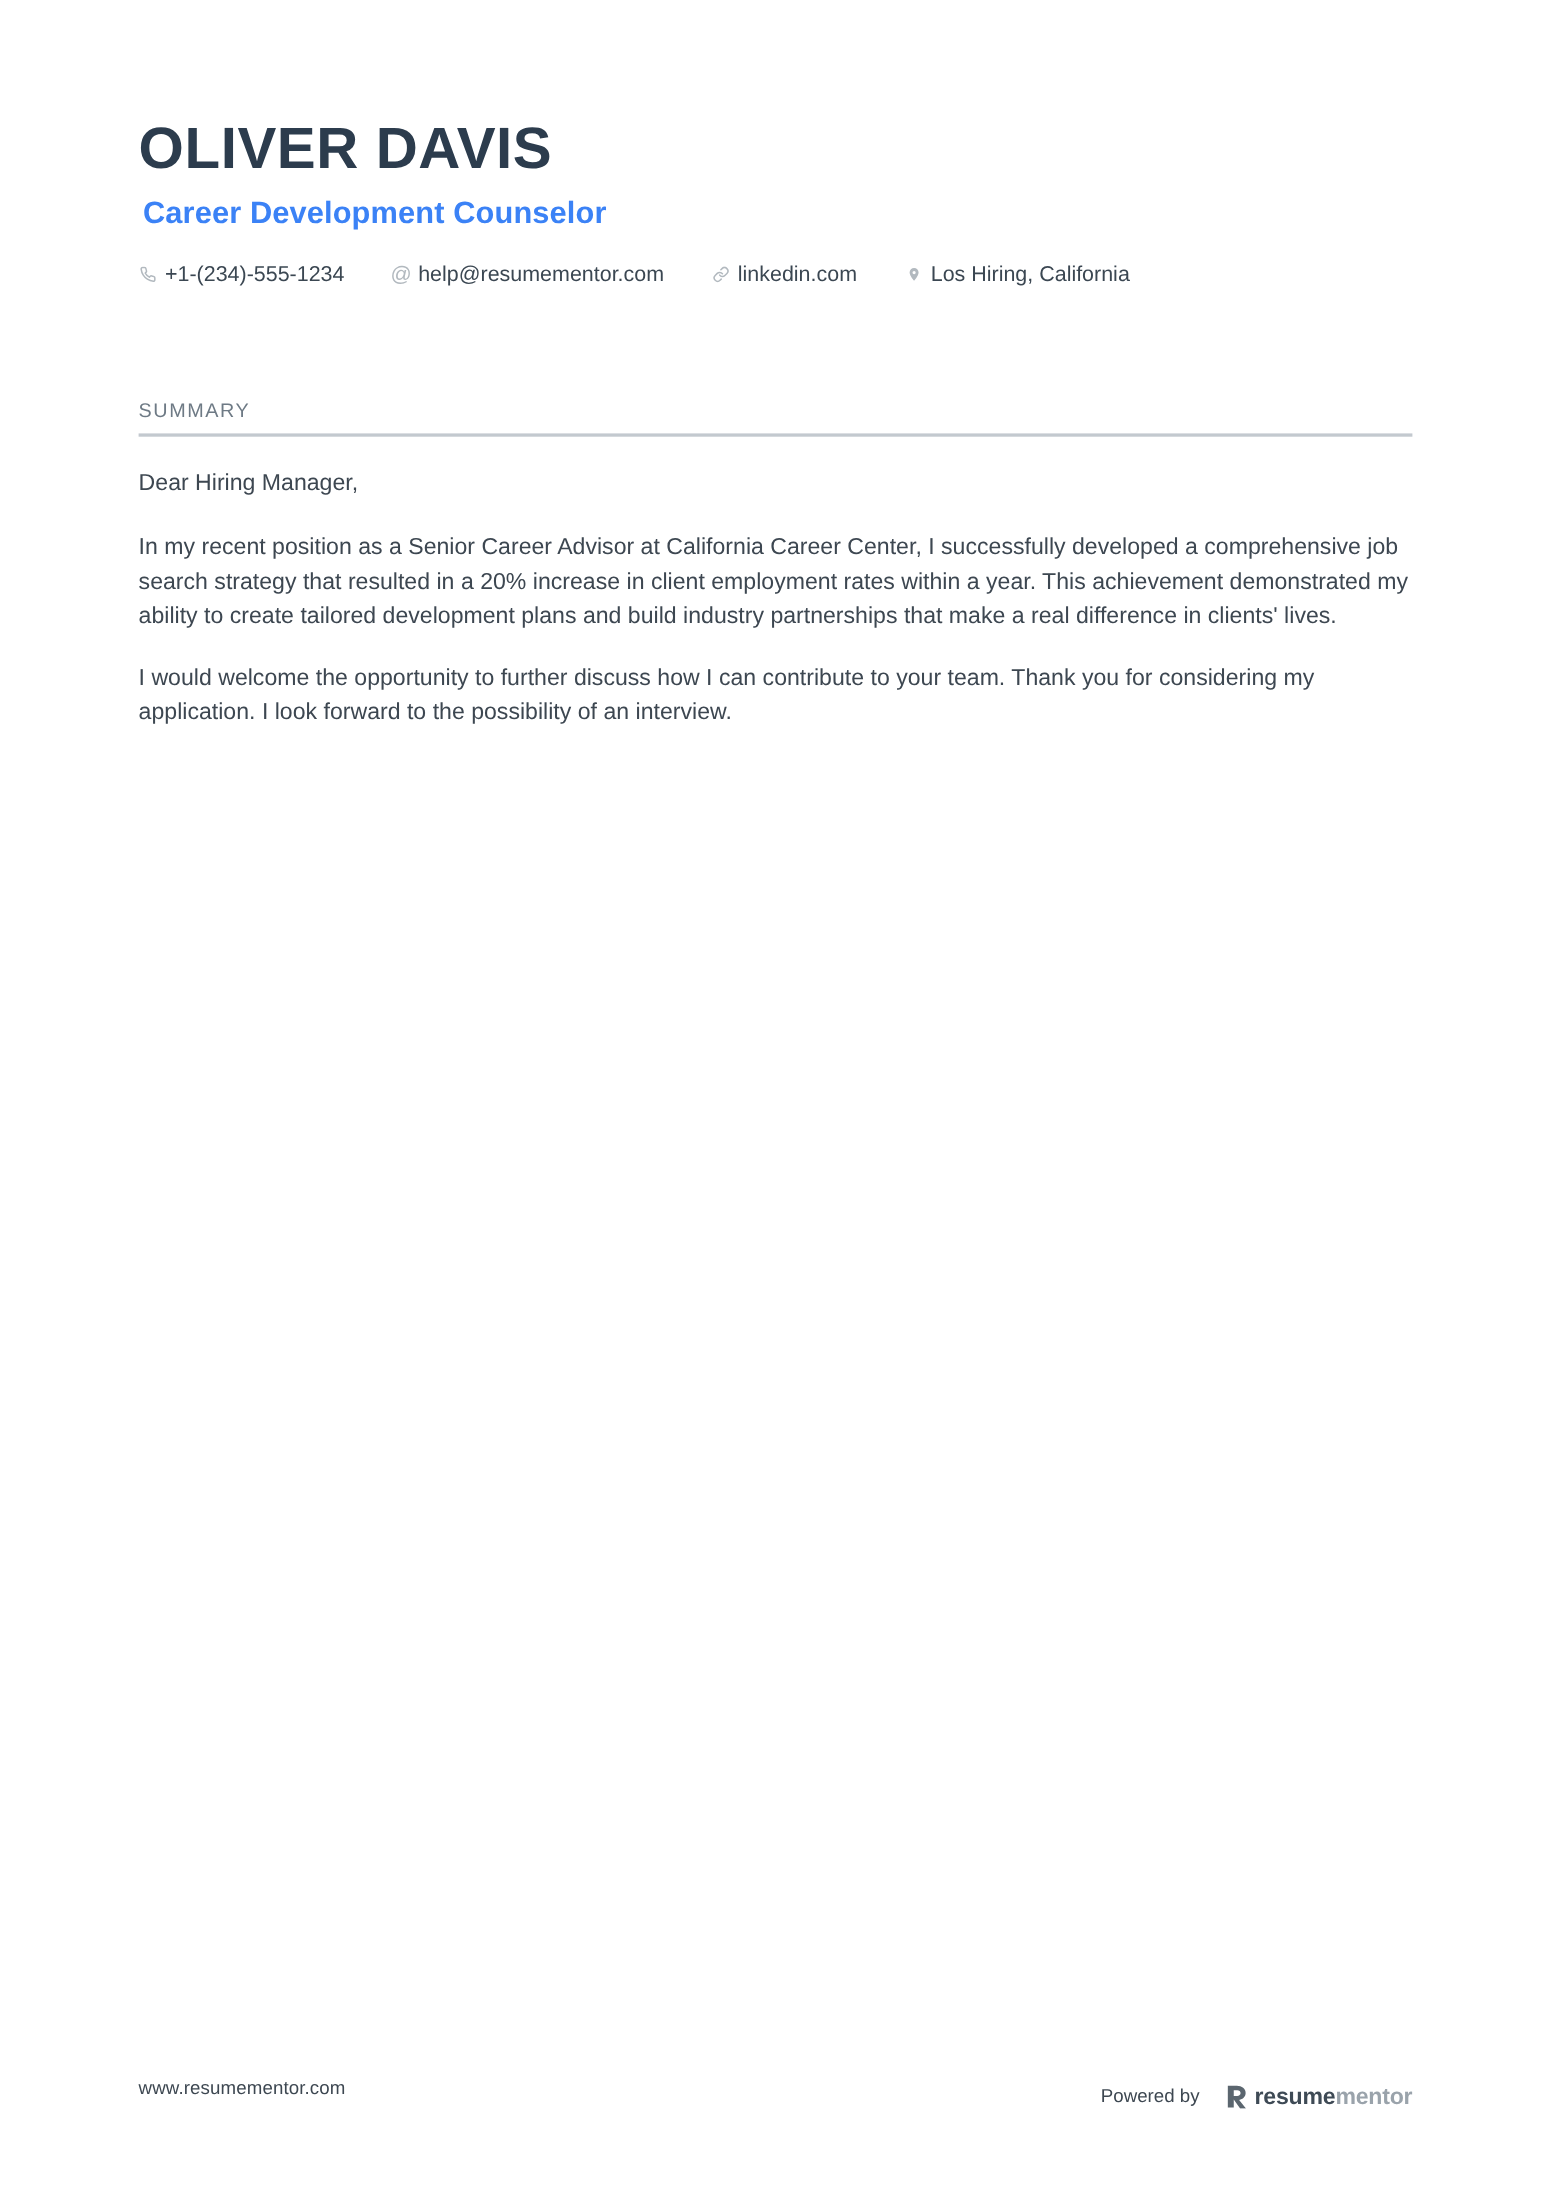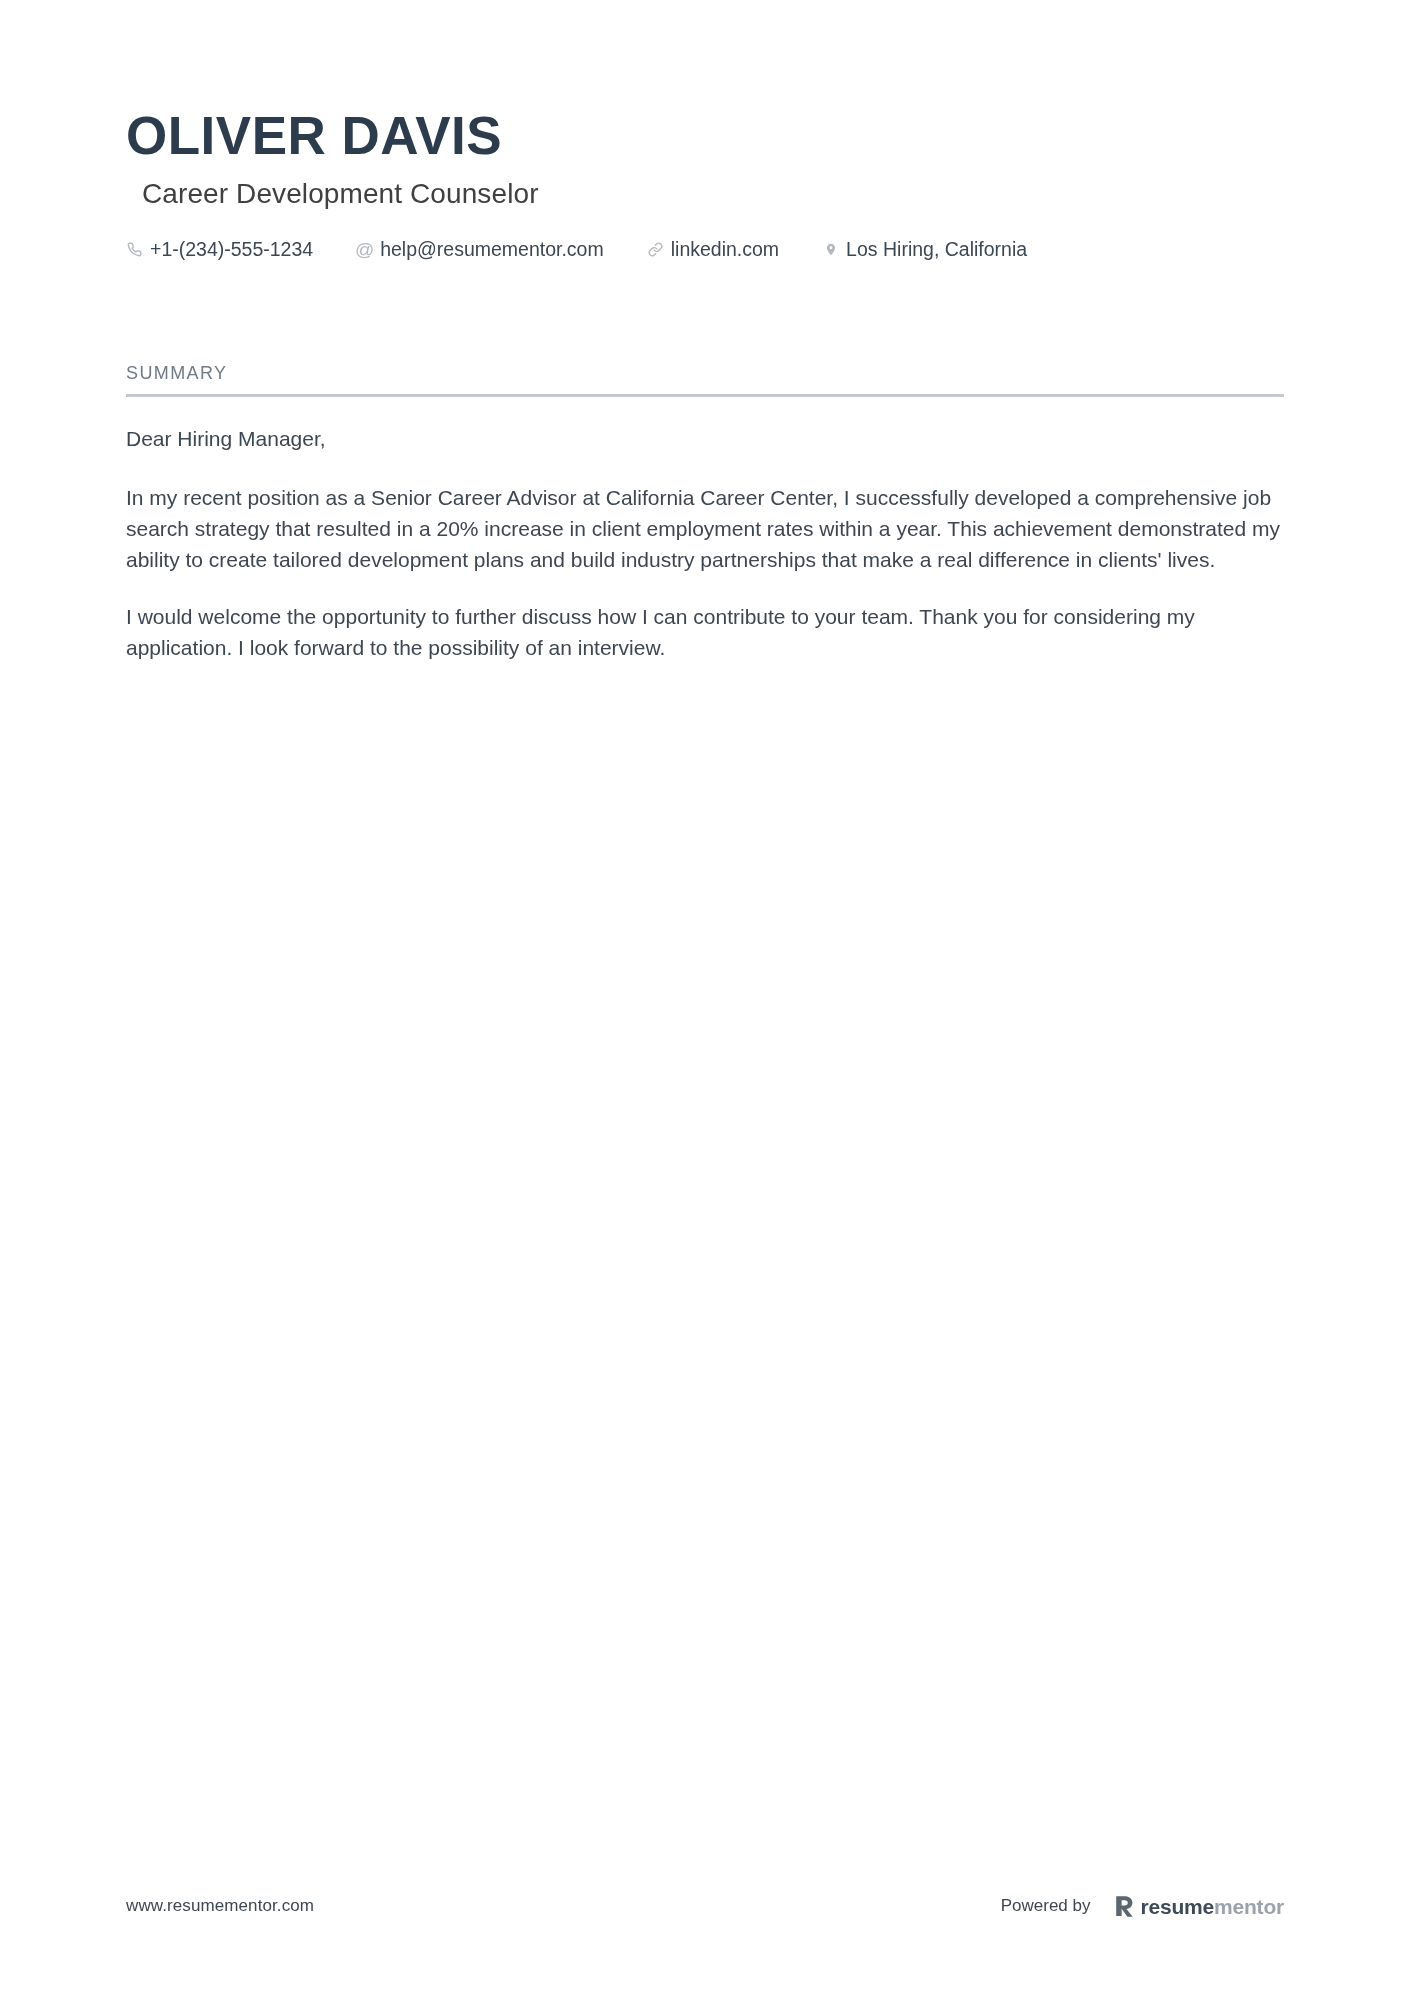--- a/index.html
+++ b/index.html
@@ -33,23 +33,23 @@
     font-size: 53px;
     font-weight: bold;
     letter-spacing: 0.5px;
     color: #2c3c4d;
     line-height: 1.05;
     margin: 0;
     white-space: nowrap;
   }
   .cand-title {
     font-size: 28px;
-    font-weight: normal;
-    color: #404040;
-    margin: 13px 0 0 16px;
+    font-weight: bold;
+    color: #3b82f6;
+    margin: 13px 0 0 4px;
     line-height: 1.2;
     letter-spacing: 0.1px;
   }
 
   
   .contact-row {
     margin-top: 30px;
     display: flex;
     align-items: center;
     flex-wrap: nowrap;
@@ -117,21 +117,20 @@
   .letter-body p:last-child { margin-bottom: 0; }
 
   
   .doc-footer {
     position: absolute;
     left: 0;
     right: 0;
     bottom: 72px;
     height: 34px;
     display: flex;
-    align-items: center;
     justify-content: space-between;
     padding: 0 126px;
     box-sizing: border-box;
     margin-top: 37px;
   }
   .footer-url {
     font-size: 17px;
     color: #3d4751;
     letter-spacing: 0.1px;
   }

